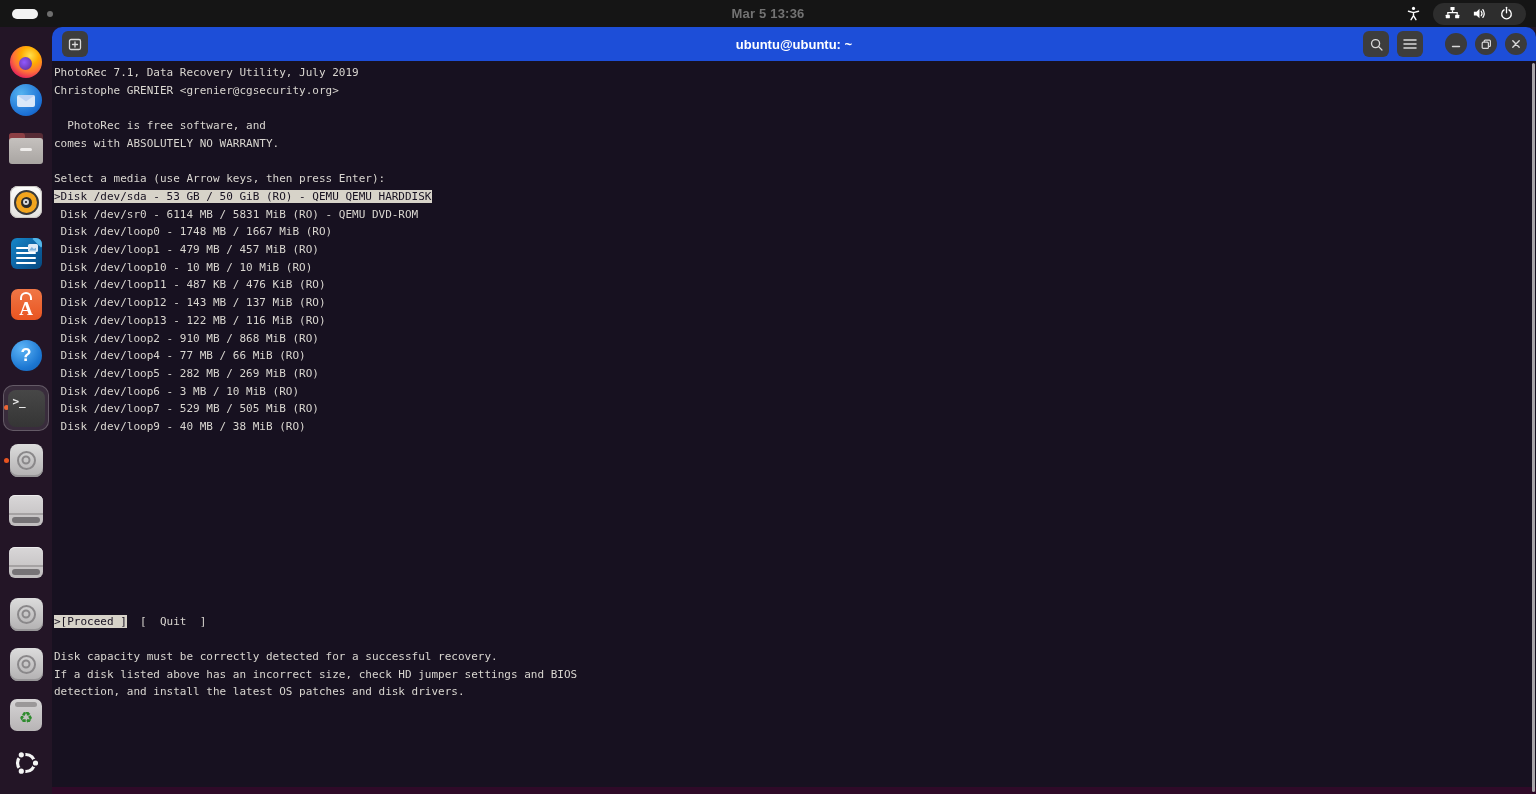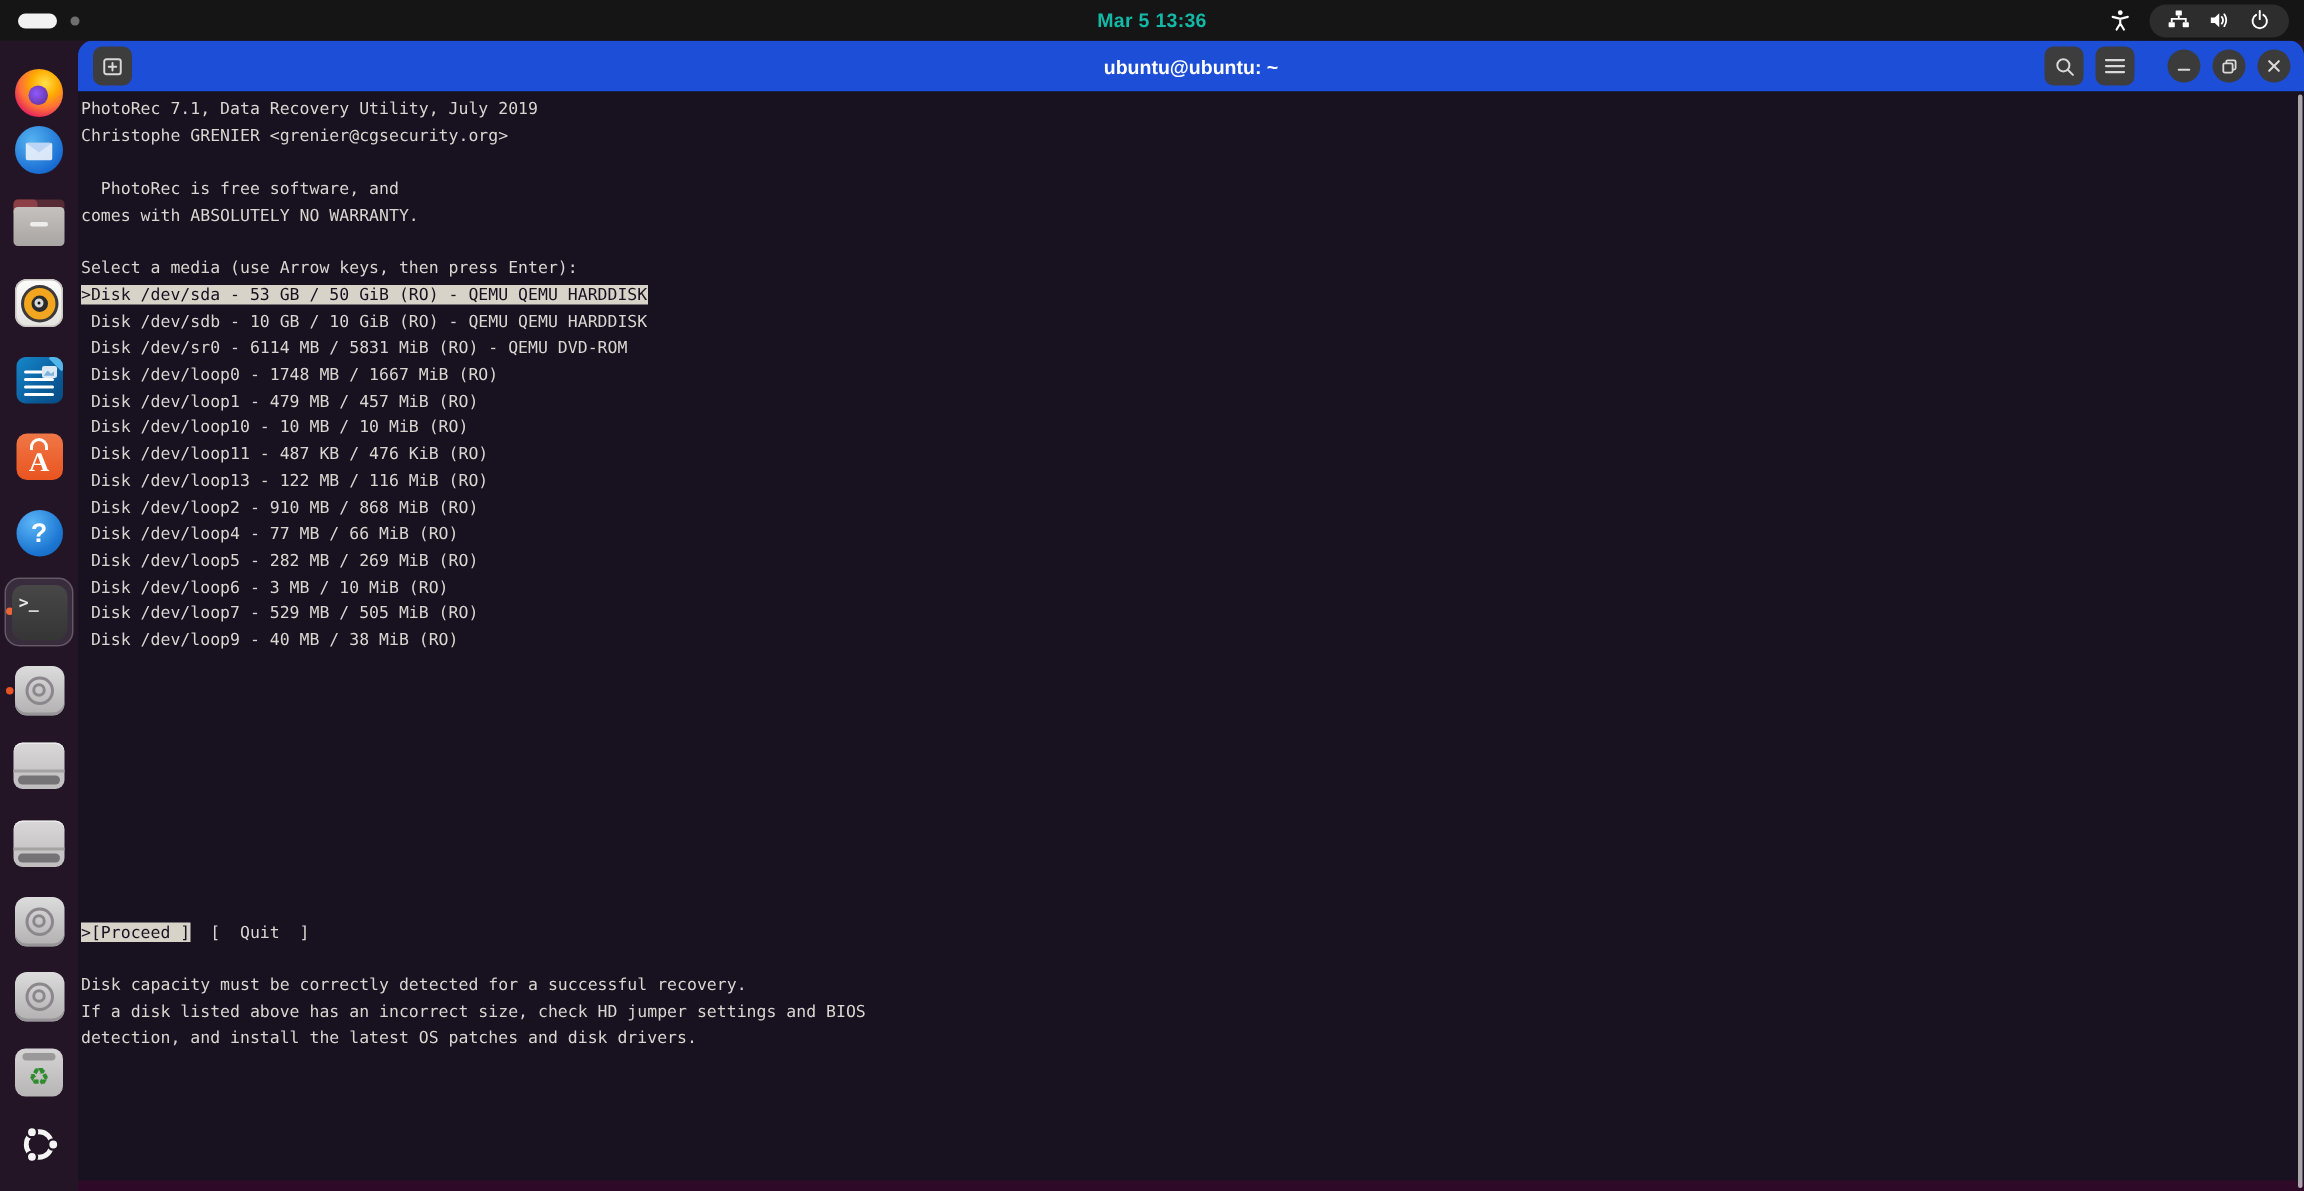--- a/index.html
+++ b/index.html
@@ -3,21 +3,21 @@
 <meta charset="utf-8">
 <style>
   * { margin:0; padding:0; box-sizing:border-box; }
   html,body { width:1536px; height:794px; overflow:hidden; background:#231526; font-family:"Liberation Sans", sans-serif; }
 
   
   .topbar { position:absolute; left:0; top:0; width:1536px; height:27px; background:#151515; display:flex; align-items:center; justify-content:space-between; z-index:30; }
   .ws { display:flex; align-items:center; gap:9px; padding-left:12px; height:100%; }
   .ws-pill { width:26px; height:10px; background:#f2f2f2; border-radius:5px; display:inline-block; }
   .ws-dot { width:6px; height:6px; background:#6f6f6f; border-radius:50%; display:inline-block; }
-  .clock { position:absolute; left:0; right:0; text-align:center; color:#14b8a6; font-size:13px; font-weight:700; letter-spacing:.2px; pointer-events:none; }
+  .clock { position:absolute; left:0; right:0; text-align:center; color:#737373; font-size:13px; font-weight:700; letter-spacing:.2px; pointer-events:none; }
   .tray { display:flex; align-items:center; gap:12px; padding-right:10px; height:100%; }
   .tray-pill { display:flex; align-items:center; gap:12px; background:#2d2d2d; border-radius:13px; height:22px; padding:0 12px; }
   .ticon { display:flex; align-items:center; justify-content:center; }
 
   
   .dock { position:absolute; left:0; top:27px; width:52px; height:767px; background:#231526; z-index:20; }
   .dock-item { position:absolute; left:50%; transform:translateX(-50%); width:36px; height:36px; display:flex; align-items:center; justify-content:center; }
   .run-dot { position:absolute; left:4px; width:5px; height:5px; border-radius:50%; background:#e95420; }
 
   .icon-ff { width:32px; height:32px; border-radius:50%; background:radial-gradient(circle at 62% 30%, #ffe14d 0%, #ffab00 30%, #ff7139 55%, #e3245b 78%, #722291 100%); position:relative; }
@@ -267,26 +267,26 @@
 
   <div class="terminal">
       <div class="tline"><span>PhotoRec 7.1, Data Recovery Utility, July 2019</span></div>
       <div class="tline"><span>Christophe GRENIER &lt;grenier@cgsecurity.org&gt;</span></div>
       <div class="tline"></div>
       <div class="tline"><span>  PhotoRec is free software, and</span></div>
       <div class="tline"><span>comes with ABSOLUTELY NO WARRANTY.</span></div>
       <div class="tline"></div>
       <div class="tline"><span>Select a media (use Arrow keys, then press Enter):</span></div>
       <div class="tline"><span class="inv">&gt;Disk /dev/sda - 53 GB / 50 GiB (RO) - QEMU QEMU HARDDISK</span></div>
-      <div class="tline"><span> Disk /dev/sdb - 10 GB / 10 GiB (RO) - QEMU QEMU HARDDISK</span></div>
       <div class="tline"><span> Disk /dev/sr0 - 6114 MB / 5831 MiB (RO) - QEMU DVD-ROM</span></div>
       <div class="tline"><span> Disk /dev/loop0 - 1748 MB / 1667 MiB (RO)</span></div>
       <div class="tline"><span> Disk /dev/loop1 - 479 MB / 457 MiB (RO)</span></div>
       <div class="tline"><span> Disk /dev/loop10 - 10 MB / 10 MiB (RO)</span></div>
       <div class="tline"><span> Disk /dev/loop11 - 487 KB / 476 KiB (RO)</span></div>
+      <div class="tline"><span> Disk /dev/loop12 - 143 MB / 137 MiB (RO)</span></div>
       <div class="tline"><span> Disk /dev/loop13 - 122 MB / 116 MiB (RO)</span></div>
       <div class="tline"><span> Disk /dev/loop2 - 910 MB / 868 MiB (RO)</span></div>
       <div class="tline"><span> Disk /dev/loop4 - 77 MB / 66 MiB (RO)</span></div>
       <div class="tline"><span> Disk /dev/loop5 - 282 MB / 269 MiB (RO)</span></div>
       <div class="tline"><span> Disk /dev/loop6 - 3 MB / 10 MiB (RO)</span></div>
       <div class="tline"><span> Disk /dev/loop7 - 529 MB / 505 MiB (RO)</span></div>
       <div class="tline"><span> Disk /dev/loop9 - 40 MB / 38 MiB (RO)</span></div>
       <div class="tline"></div>
       <div class="tline"></div>
       <div class="tline"></div>

